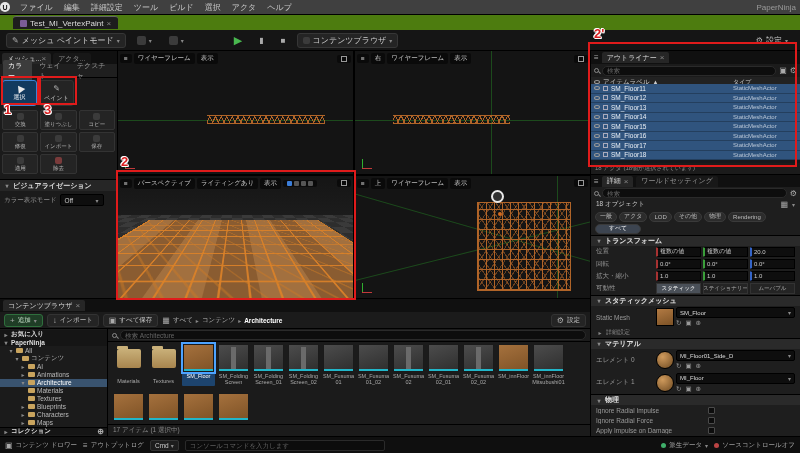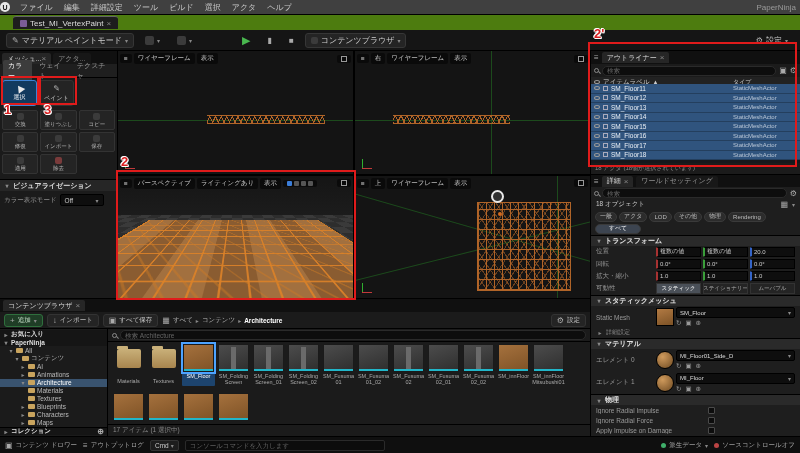--- a/index.html
+++ b/index.html
@@ -189,21 +189,21 @@
   <div class="doc-tab">
     <span class="doc-ico"></span>
     <span>Test_MI_VertexPaint</span>
     <span class="xgl">×</span>
   </div>
 </div>
 
 <div class="toolbar">
   <div class="tbtn">
     <span class="ico">✎</span>
-    <span>マテリアル ペイントモード</span>
+    <span>メッシュ ペイントモード</span>
     <span class="carat">▾</span>
   </div>
   <div class="tbtn flat">
       <span class="sq"></span>
       <span class="carat">▾</span>
     </div>
   <div class="tbtn flat">
       <span class="sq"></span>
       <span class="carat">▾</span>
     </div>

